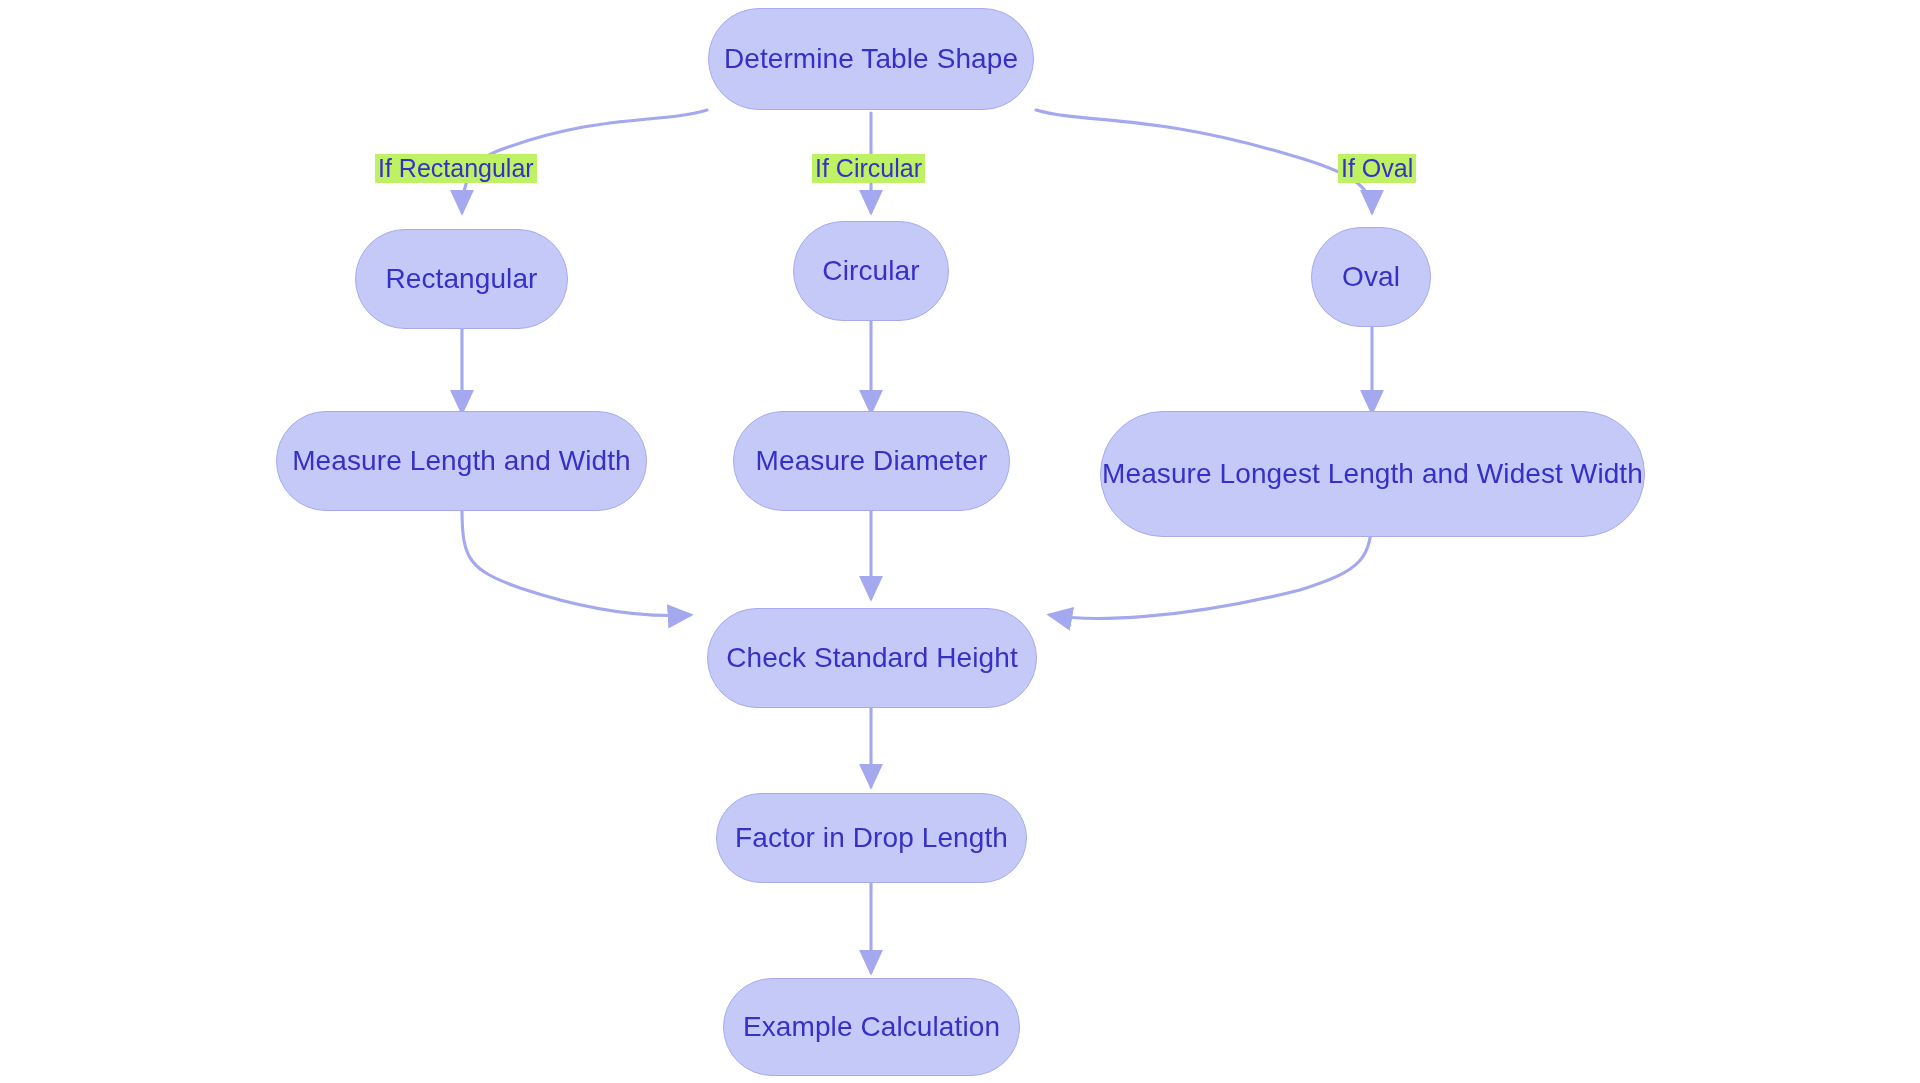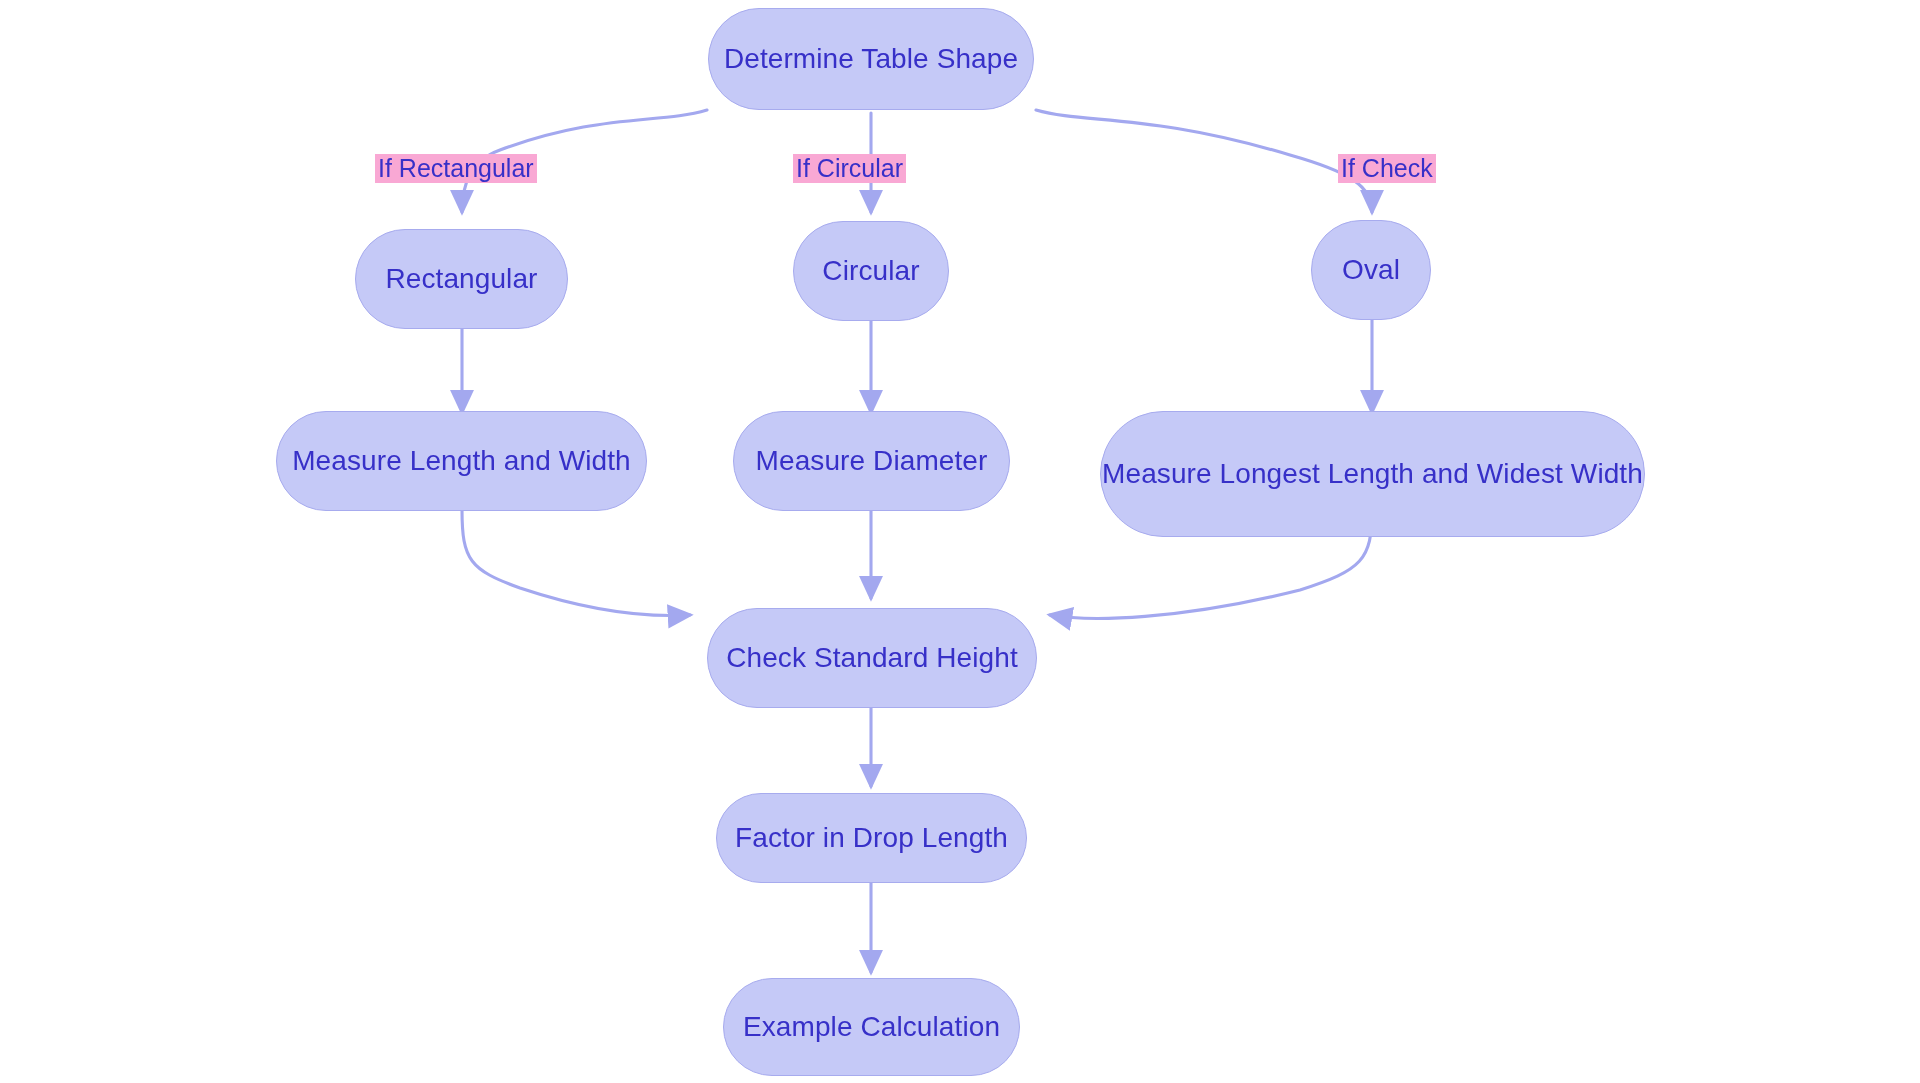--- a/index.html
+++ b/index.html
@@ -39,21 +39,21 @@
     line-height: 1.1;
     white-space: nowrap;
     letter-spacing: 0.1px;
   }
   .edge-label {
     position: absolute;
     color: #3730c8;
     font-family: "Liberation Sans", sans-serif;
     font-size: 25px;
     white-space: nowrap;
-    background: #f9a8d4;
+    background: #bef264;
     padding: 0 3px;
     line-height: 1.15;
   }
 </style>
 </head>
 <body>
 
 <div id="flow-root">
 
   <svg id="edge-layer" viewBox="0 0 1920 1083" xmlns="http://www.w3.org/2000/svg">
@@ -88,33 +88,33 @@
       <path d="M 871 882 L 871 972" marker-end="url(#arrowhead)"></path>
     </g>
   </svg>
 
   <div class="node" style="left:708px; top:8px; width:326px; height:102px;">Determine Table Shape</div>
 
   <div class="node" style="left:355px; top:221px; width:213px; height:100px;margin-top:8px;">Rectangular</div>
 
   <div class="node" style="left:793px; top:221px; width:156px; height:100px;">Circular</div>
 
-  <div class="node" style="left:1311px; top:220px; width:120px; height:100px;text-align:right;">Oval</div>
+  <div class="node" style="left:1311px; top:227px; width:120px; height:100px;text-align:right;">Oval</div>
 
   <div class="node" style="left:733px; top:411px; width:277px; height:100px;">Measure Diameter</div>
 
   <div class="node" style="left:276px; top:411px; width:371px; height:100px;">Measure Length and Width</div>
 
   <div class="node" style="left:1100px; top:411px; width:545px; height:126px;">Measure Longest Length and Widest Width</div>
 
   <div class="node" style="left:707px; top:608px; width:330px; height:100px;text-align:right;">Check Standard Height</div>
 
   <div class="node" style="left:716px; top:793px; width:311px; height:90px;">Factor in Drop Length</div>
 
   <div class="node" style="left:723px; top:978px; width:297px; height:98px;">Example Calculation</div>
 
   <div class="edge-label" style="left:375px; top:154px;">If Rectangular</div>
 
-  <div class="edge-label" style="left:793px; top:154px;">If Circular</div>
+  <div class="edge-label" style="left:812px; top:154px;">If Circular</div>
 
-  <div class="edge-label" style="left:1338px; top:154px;">If Check</div>
+  <div class="edge-label" style="left:1338px; top:154px;">If Oval</div>
 
 </div>
 
 </body></html>

